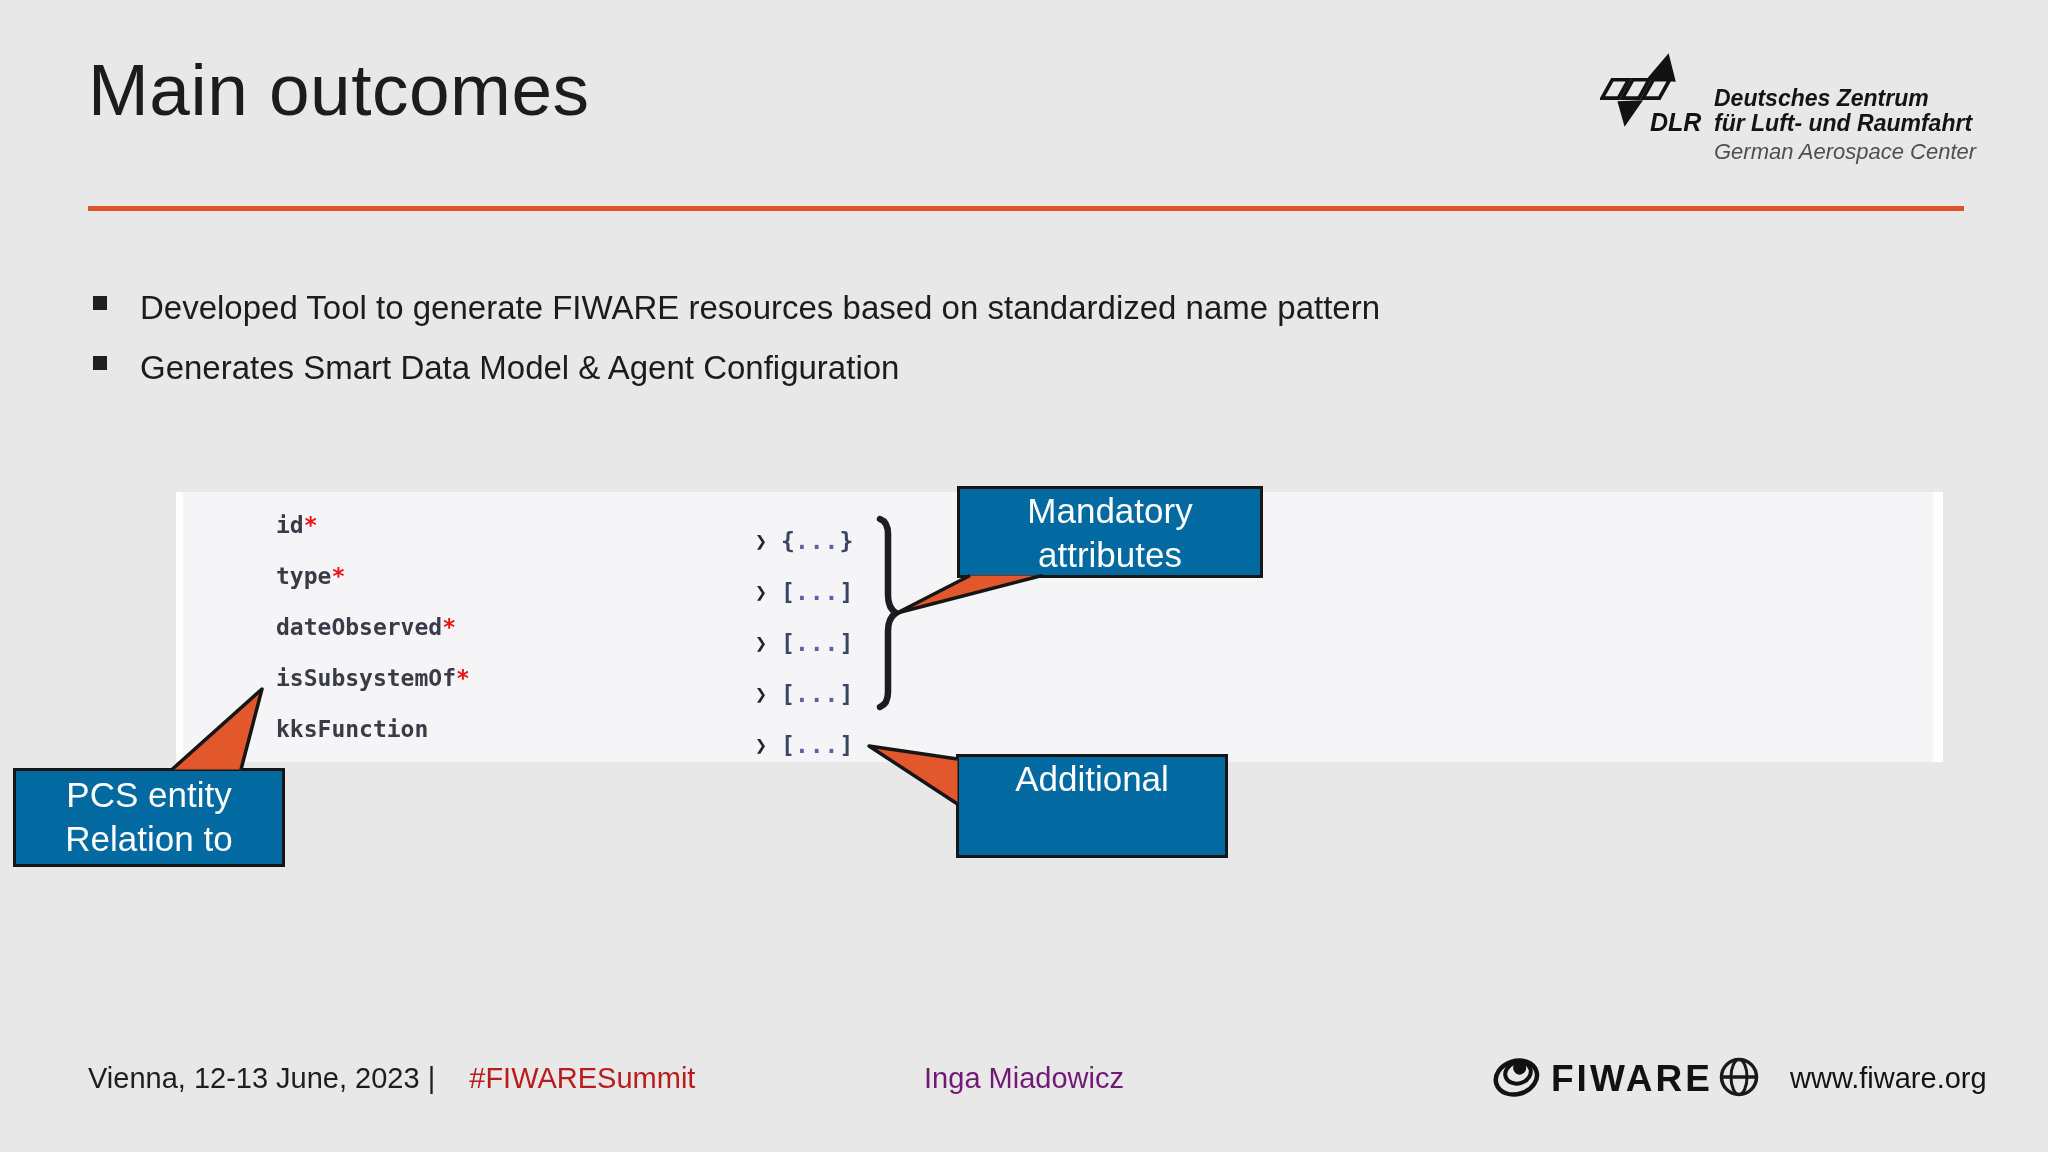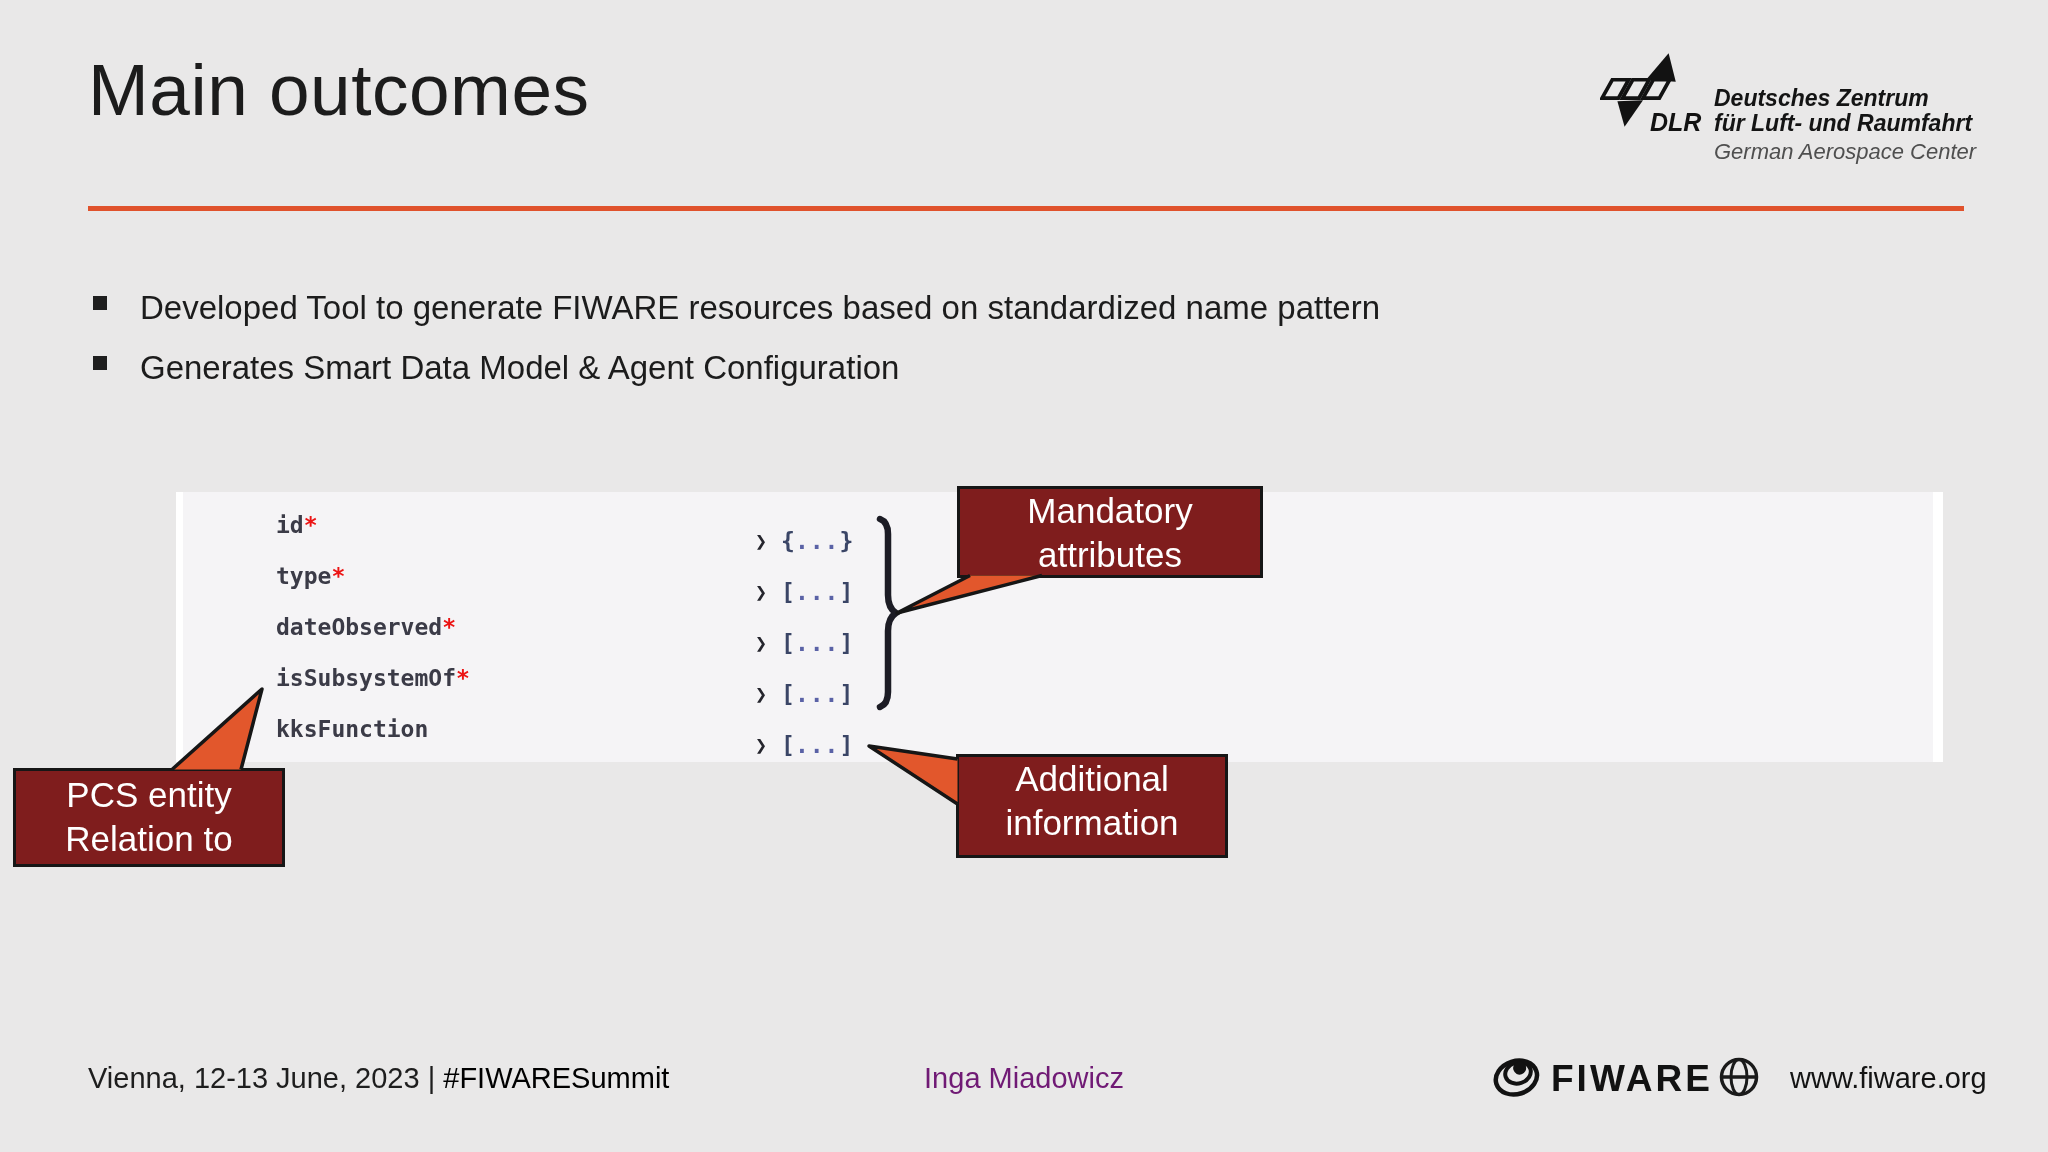--- a/index.html
+++ b/index.html
@@ -55,32 +55,32 @@
     font-size:20px;color:#25252D;margin-right:14px;
   }
   .val{
     font-family:"DejaVu Sans Mono", monospace;font-weight:700;
     font-size:23px;color:#3A4566;
   }
   .val .vd{color:#5A62A6;letter-spacing:1px;}
   
   .callout{
     position:absolute;z-index:5;box-sizing:border-box;
-    background:#7f1d1d;border:3px solid #161616;
+    background:#0369a1;border:3px solid #161616;
     color:#FFFFFF;text-align:center;
     font-size:35px;line-height:44px;
   }
   #co-mandatory{left:957px;top:486px;width:306px;height:92px;}
   #co-additional{left:956px;top:754px;width:272px;height:104px;padding-top:0;}
   #co-relation{left:13px;top:768px;width:272px;height:99px;padding-top:2px;}
   
   .overlay{position:absolute;left:0;top:0;width:2048px;height:1152px;z-index:6;pointer-events:none;}
   
   .footer-left{position:absolute;left:88px;top:1062px;font-size:29px;}
-  .footer-left .hash{color:#000000;}
+  .footer-left .hash{color:#b91c1c;margin-left:26px;}
   .footer-center{position:absolute;left:0;top:1062px;width:2048px;text-align:center;font-size:29px;color:#701a75;}
   .fiware-logo{position:absolute;left:1492px;top:1052px;}
   .fiware-word{
     position:absolute;left:1551px;top:1058px;
     font-weight:700;font-size:37px;letter-spacing:3px;color:#121212;
   }
   .globe{position:absolute;left:1717px;top:1055px;}
   .site-url{position:absolute;left:1790px;top:1062px;font-size:29px;color:#141414;}
 </style>
 </head>
@@ -156,21 +156,20 @@
     </span>
   </div>
 </div>
 
 <div class="callout" id="co-mandatory">
   <div>Mandatory</div>
   <div>attributes</div>
 </div>
 <div class="callout" id="co-additional">
   <div>Additional</div>
-  <div>information</div>
 </div>
 <div class="callout" id="co-relation">
   <div>PCS entity</div>
   <div>Relation to</div>
 </div>
 
 <svg class="overlay" width="2048" height="1152" viewBox="0 0 2048 1152">
   <path d="M 880 519 Q 888 522 888 534 L 888 595 Q 888 608 896 613 Q 888 618 888 631 L 888 692 Q 888 704 880 707" fill="none" stroke="#1C1C25" stroke-width="6.5" stroke-linecap="round"></path>
   <path d="M 970 575.5 L 897 613 L 1042 575.5" fill="#E2572C" stroke="#161616" stroke-width="3.5" stroke-linejoin="round"></path>
   <path d="M 957.5 759 L 869 746 L 957.5 804" fill="#E2572C" stroke="#161616" stroke-width="3.5" stroke-linejoin="round"></path>

